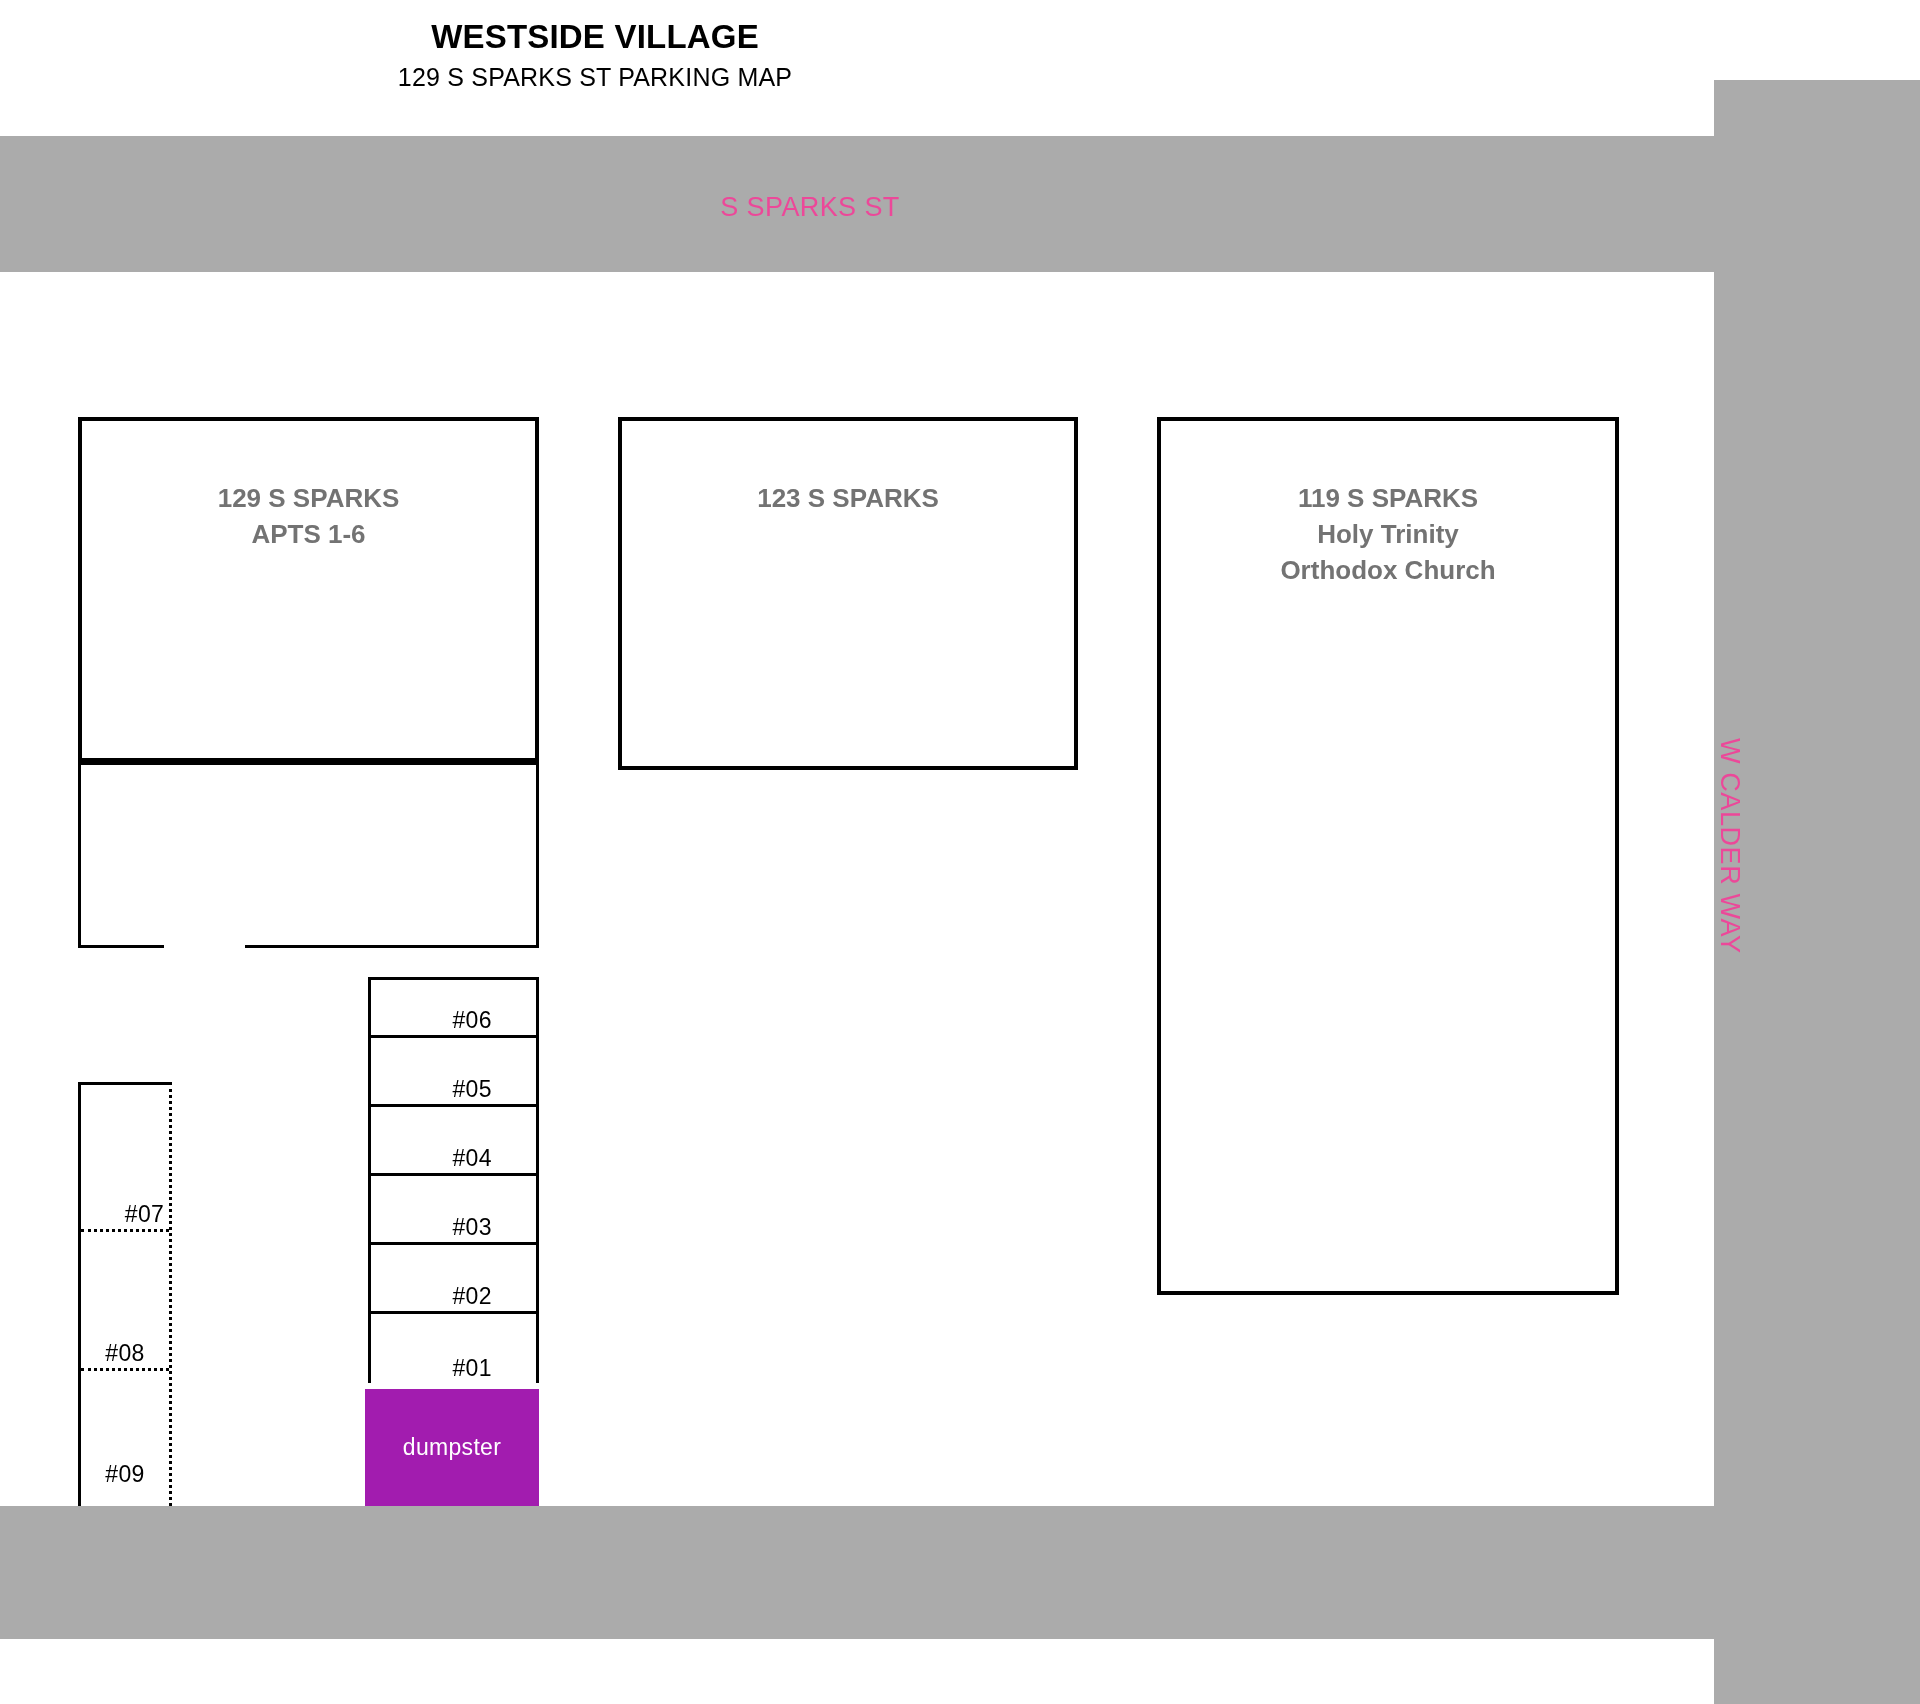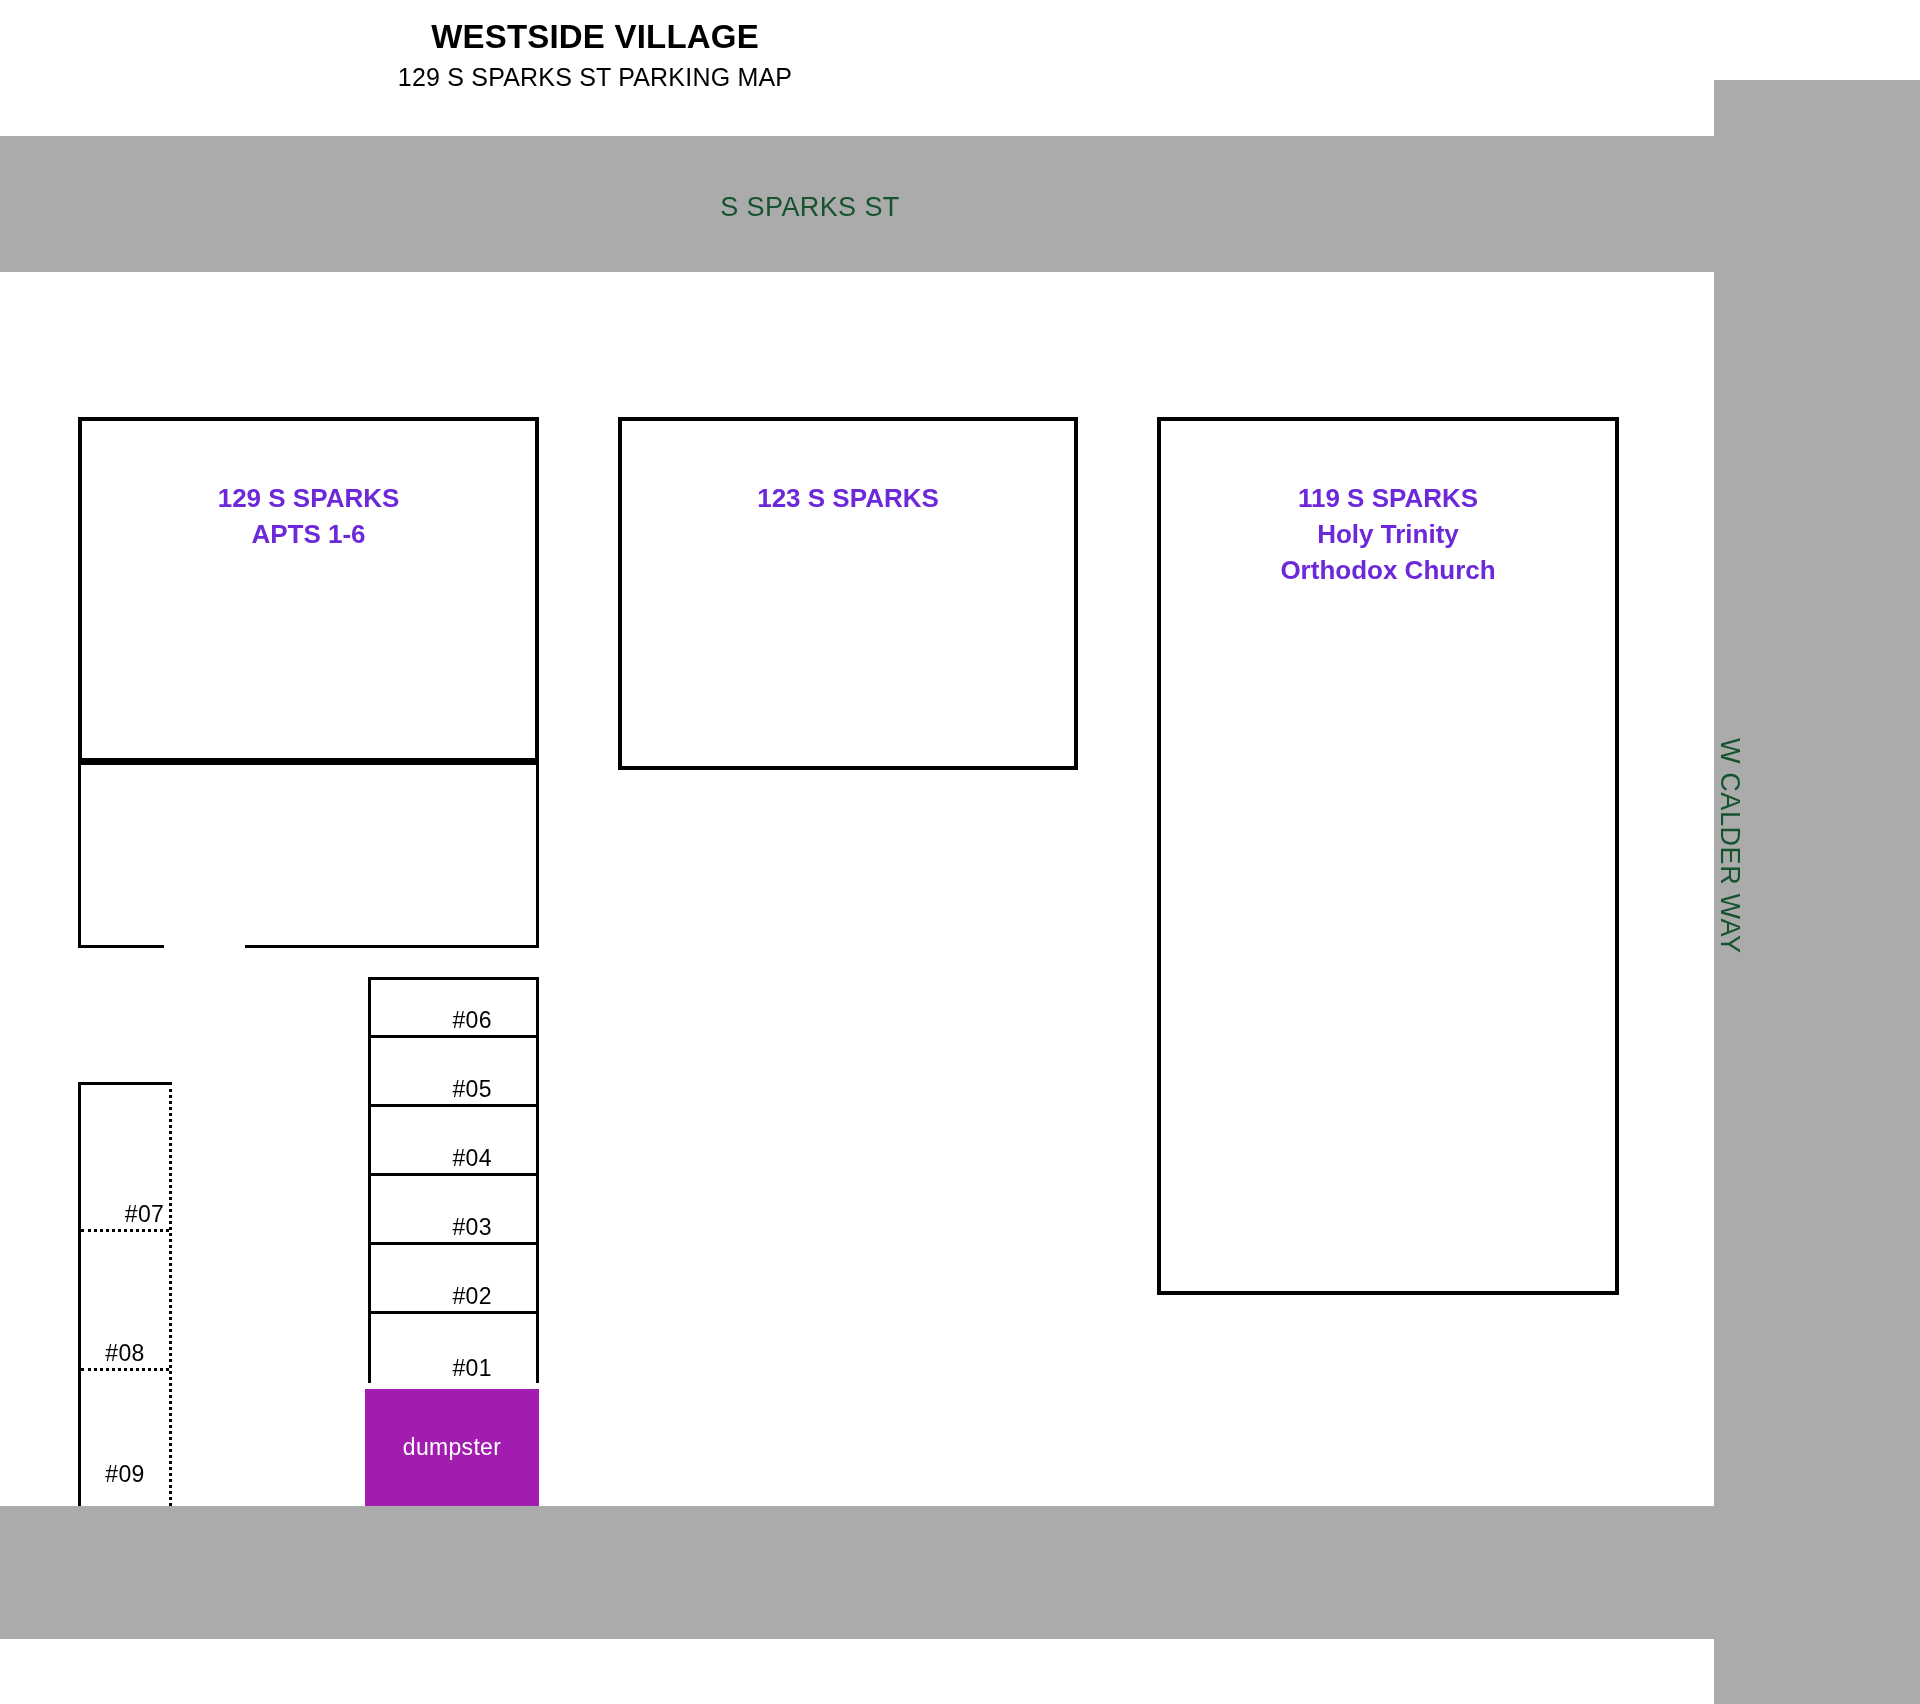--- a/index.html
+++ b/index.html
@@ -67,21 +67,21 @@
     top: 80px;
     width: 206px;
     height: 1624px;
   }
 
   .street-label {
     position: absolute;
     font-size: 27px;
     font-weight: normal;
     letter-spacing: 0.4px;
-    color: #14532d;
+    color: #ec4899;
     white-space: nowrap;
   }
   #label-sparks-st {
     left: 0;
     top: 192px;
     width: 1620px;
     text-align: center;
   }
   #label-lark-alley {
     left: 0;
@@ -113,21 +113,21 @@
     border: 4px solid #000000;
   }
   .building-label {
     position: absolute;
     left: 0;
     width: 100%;
     text-align: center;
     font-weight: bold;
     font-size: 26px;
     line-height: 1.38;
-    color: #6d28d9;
+    color: #737373;
     white-space: pre-line;
   }
 
   #bldg-129 {
     left: 78px;
     top: 417px;
     width: 461px;
     height: 345px;
   }
   #bldg-129 .building-label { top: 60px; }

